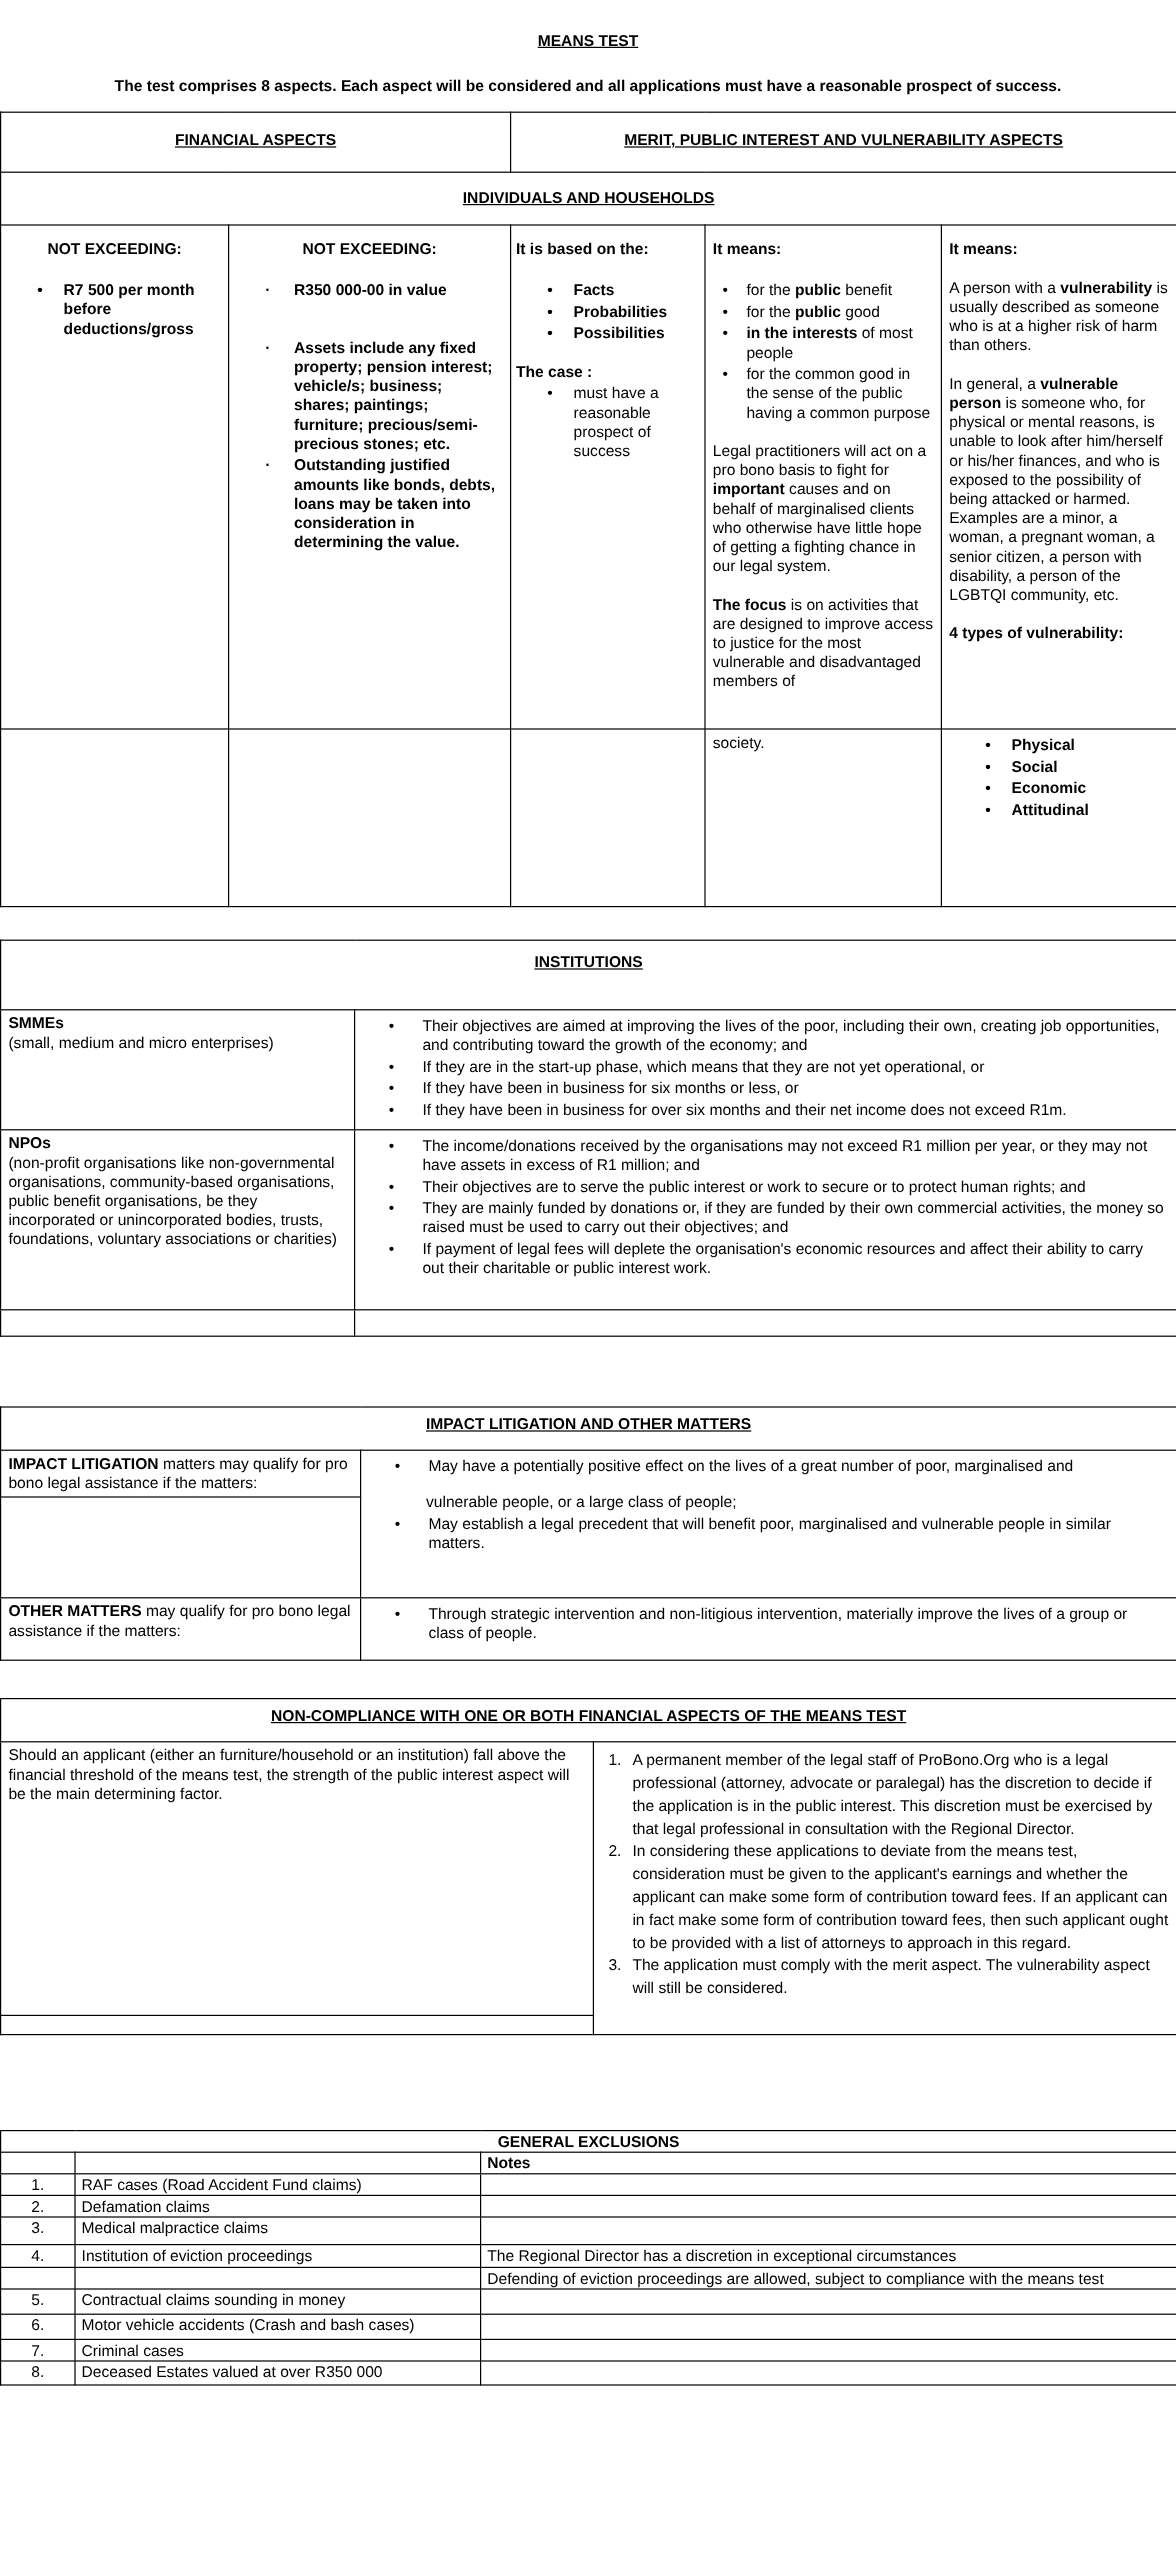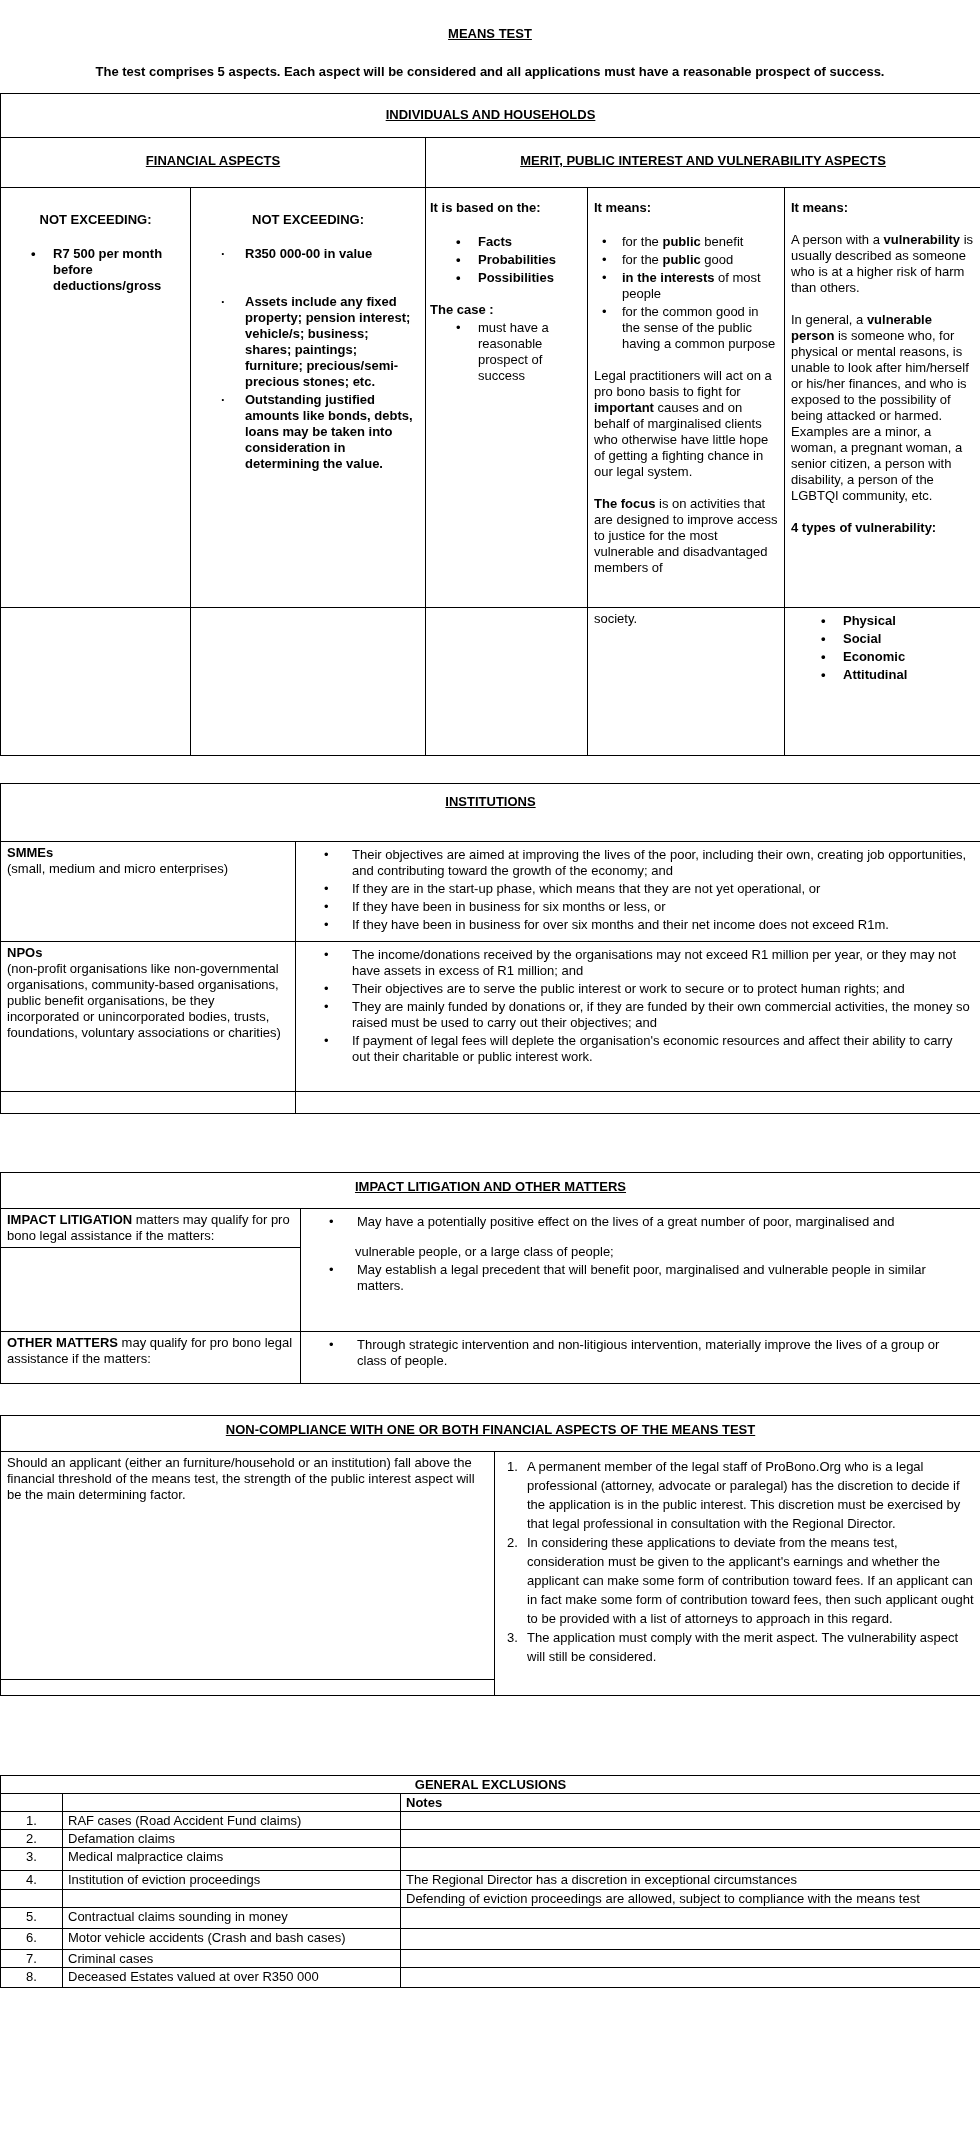--- a/index.html
+++ b/index.html
@@ -1,18 +1,18 @@
 <!DOCTYPE html>
 <html><head>
 <meta charset="utf-8">
 <style>
   html,body { margin:0; padding:0; background:#ffffff; }
   body { width:980px; color:#000; font-family:"Liberation Sans", sans-serif; font-size:13px; line-height:16px; }
   .page { width:980px; min-height:2132px; box-sizing:border-box; padding:14px 0 100px 0; }
-  .center { text-align:center;margin-top:12px; }
+  .center { text-align:center; }
   .b { font-weight:bold; }
   .u { text-decoration:underline; }
   .doc-title { margin-top:12px; }
   .doc-subtitle { margin-top:24px; }
   .doc-intro { margin-top:22px; }
   table { width:100%; border-collapse:collapse; table-layout:fixed; }
   td { border:1px solid #000; vertical-align:top; padding:3px 6px; box-sizing:border-box; word-wrap:break-word; }
   .tbl { margin-top:0; }
   
   ul.bl { margin:0; padding:0; list-style:none; }
@@ -43,38 +43,38 @@
   .hdr-cell { text-align:center; font-weight:bold; }
   .excl td { padding:1px 5px; line-height:15px; }
   .num-col { text-align:center; padding-left:1px; padding-right:1px; }
 </style>
 </head>
 <body>
 
 <div class="page">
 
   <div class="center b u doc-title">MEANS TEST</div>
-  <div class="center b doc-intro">The test comprises 5 aspects. Each aspect will be considered and all applications must have a reasonable prospect of success.</div>
+  <div class="center b doc-intro">The test comprises 8 aspects. Each aspect will be considered and all applications must have a reasonable prospect of success.</div>
 
   <div style="height:13px"></div>
   <table class="tbl">
     <colgroup>
         <col style="width:190px">
         <col style="width:235px">
         <col style="width:162px">
         <col style="width:197px">
         <col style="width:196px">
       </colgroup>
     <tbody>
         <tr>
-      <td colspan="5" class="hdr-cell" style="height:44px; padding-top:13px"><span class="u">INDIVIDUALS AND HOUSEHOLDS</span></td>
-    </tr>
-    <tr>
       <td colspan="2" class="hdr-cell" style="height:50px; padding-top:15px"><span class="u">FINANCIAL ASPECTS</span></td>
       <td colspan="3" class="hdr-cell" style="padding-top:15px"><span class="u">MERIT, PUBLIC INTEREST AND  VULNERABILITY ASPECTS</span></td>
+    </tr>
+    <tr>
+      <td colspan="5" class="hdr-cell" style="height:44px; padding-top:13px"><span class="u">INDIVIDUALS AND HOUSEHOLDS</span></td>
     </tr>
     <tr>
       <td style="height:420px; padding-top:12px">
         <div class="b center">NOT EXCEEDING:</div>
         <div class="gap16"></div>
         <ul class="bl li-inc b">
           <li>R7 500 per month before deductions/gross</li>
         </ul>
       </td>
       <td style="padding-top:12px">

